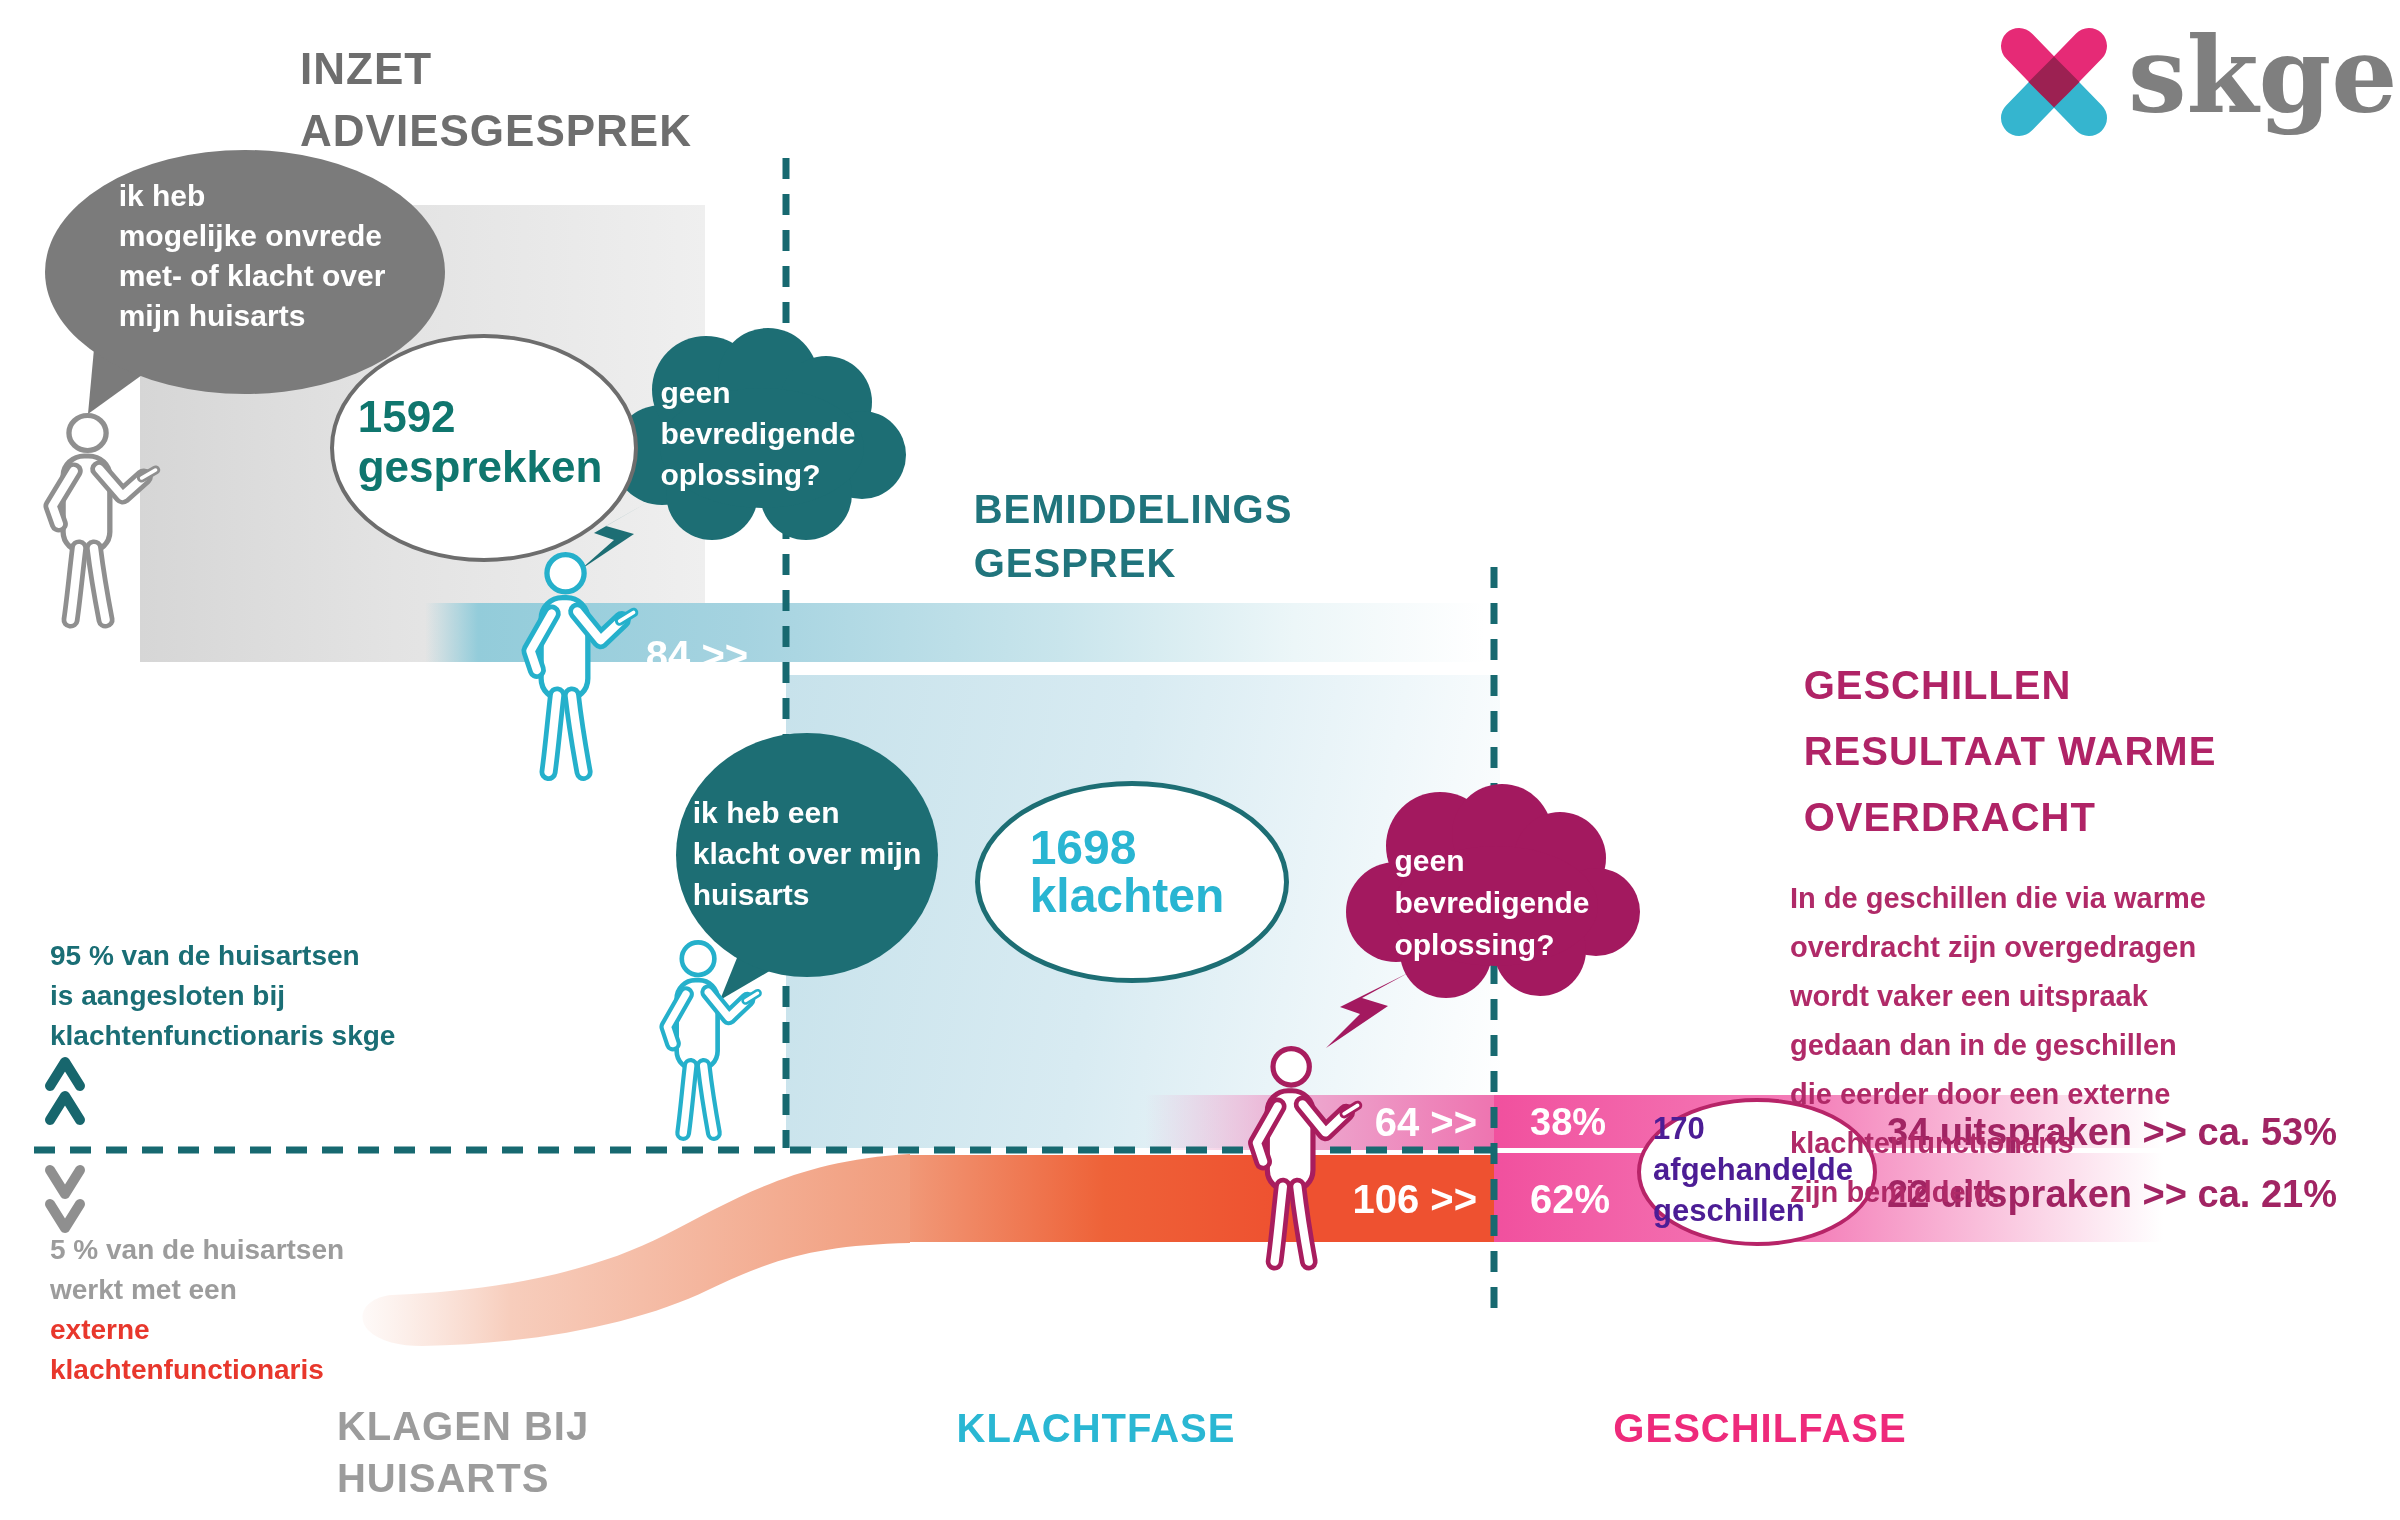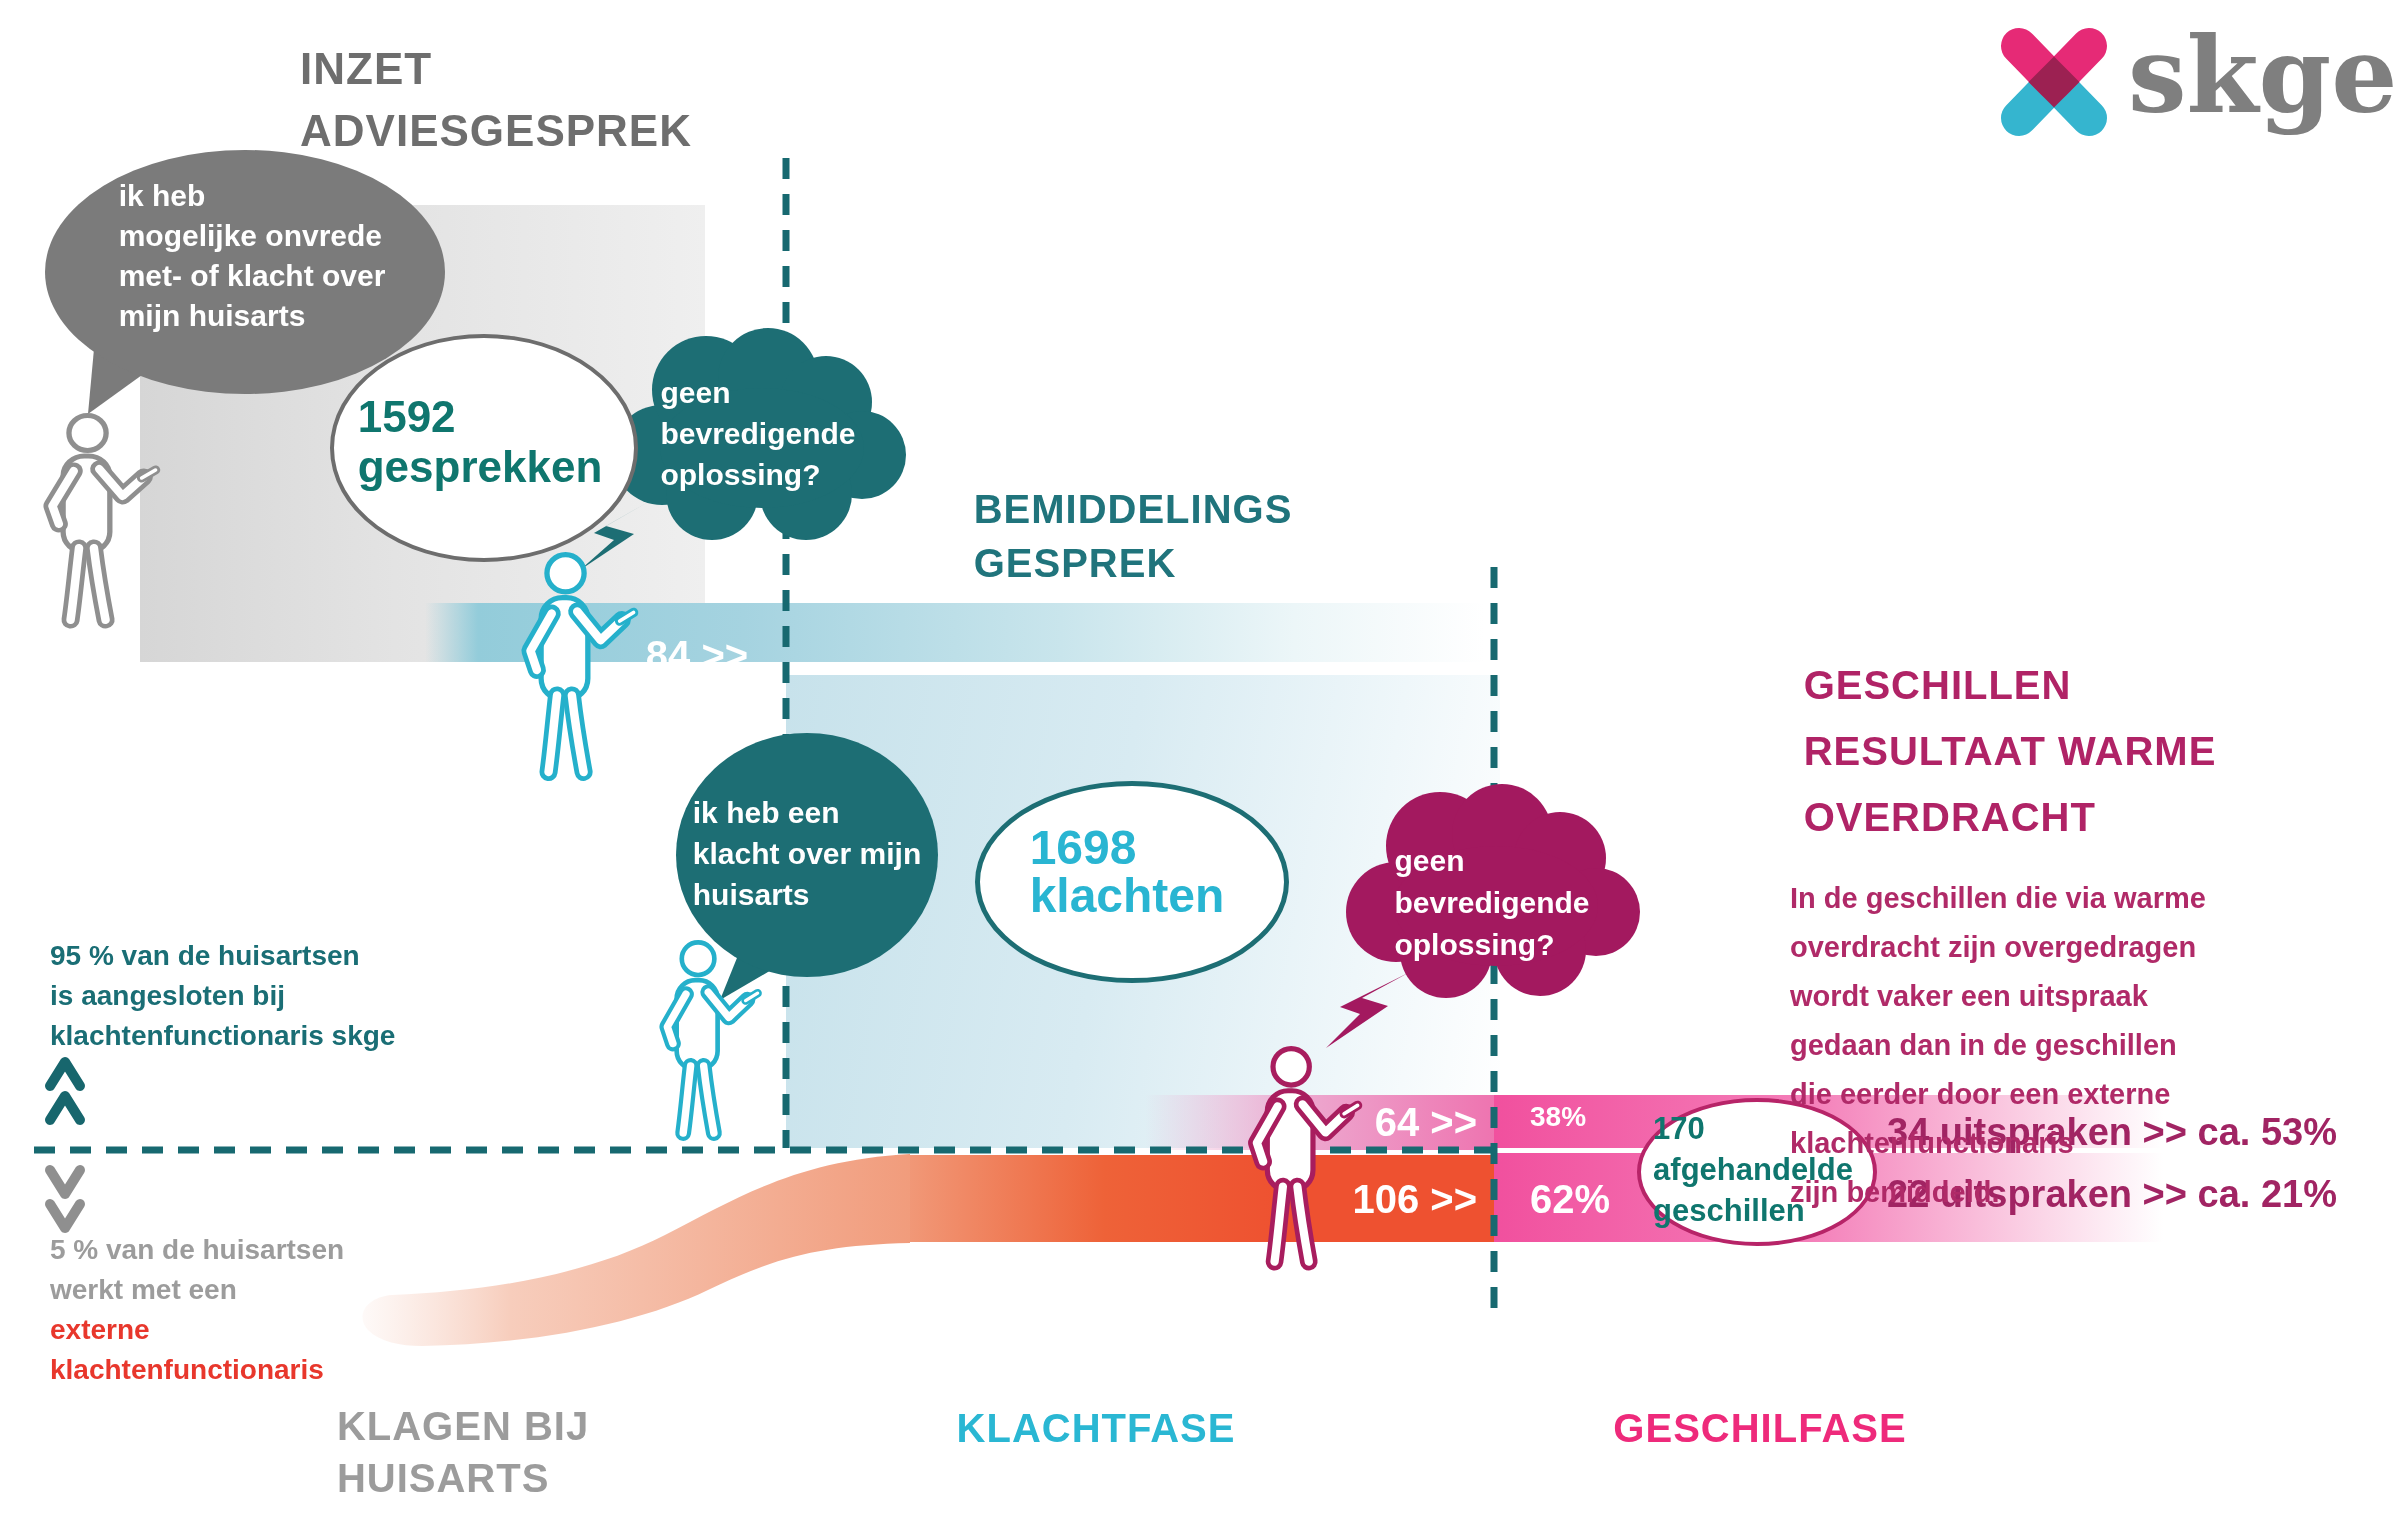--- a/index.html
+++ b/index.html
@@ -190,25 +190,25 @@
   <div class="t lines" style="left:50px;top:1230px;font-size:28px;color:#9c9c9c;line-height:40px;">
     <span>5 % van de huisartsen</span>
     <span>
         <span>werkt met een </span>
         <span style="color:#e8372c;">externe</span>
       </span>
     <span style="color:#e8372c;">klachtenfunctionaris</span>
   </div>
 
   <div class="t" style="right:923px;top:1100px;font-size:40px;color:#fff;">64 &gt;&gt;</div>
-  <div class="t" style="left:1530px;top:1101px;font-size:28px;color:#fff;">38%</div>
+  <div class="t" style="left:1530px;top:1101px;font-size:38px;color:#fff;">38%</div>
   <div class="t" style="right:923px;top:1177px;font-size:40px;color:#fff;">106 &gt;&gt;</div>
   <div class="t" style="left:1530px;top:1177px;font-size:40px;color:#fff;">62%</div>
 
-  <div class="t ctr lines" style="left:1753px;top:1108px;font-size:31px;color:#0f766e;line-height:41px;">
+  <div class="t ctr lines" style="left:1753px;top:1108px;font-size:31px;color:#4c1d95;line-height:41px;">
     <span>170</span>
       <span>afgehandelde</span>
       <span>geschillen</span>
   </div>
 
   <div class="t" style="left:1887px;top:1111px;font-size:38px;color:#a12463;">34 uitspraken &gt;&gt; ca. 53%</div>
   <div class="t" style="left:1887px;top:1173px;font-size:38px;color:#a12463;">22 uitspraken &gt;&gt; ca. 21%</div>
 
   <div class="t lines" style="left:1790px;top:874px;width:560px;font-size:29px;color:#b02a68;line-height:49px;">
     <span>In de geschillen die via warme</span>

